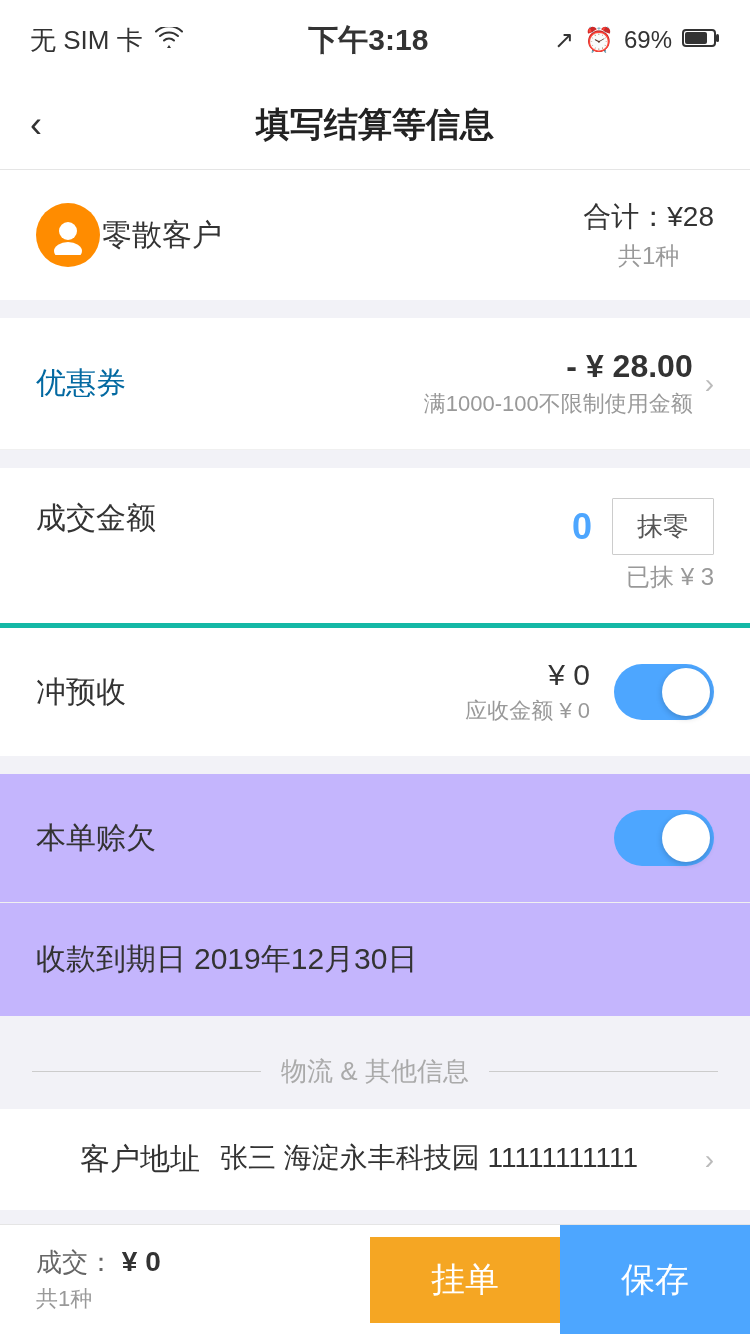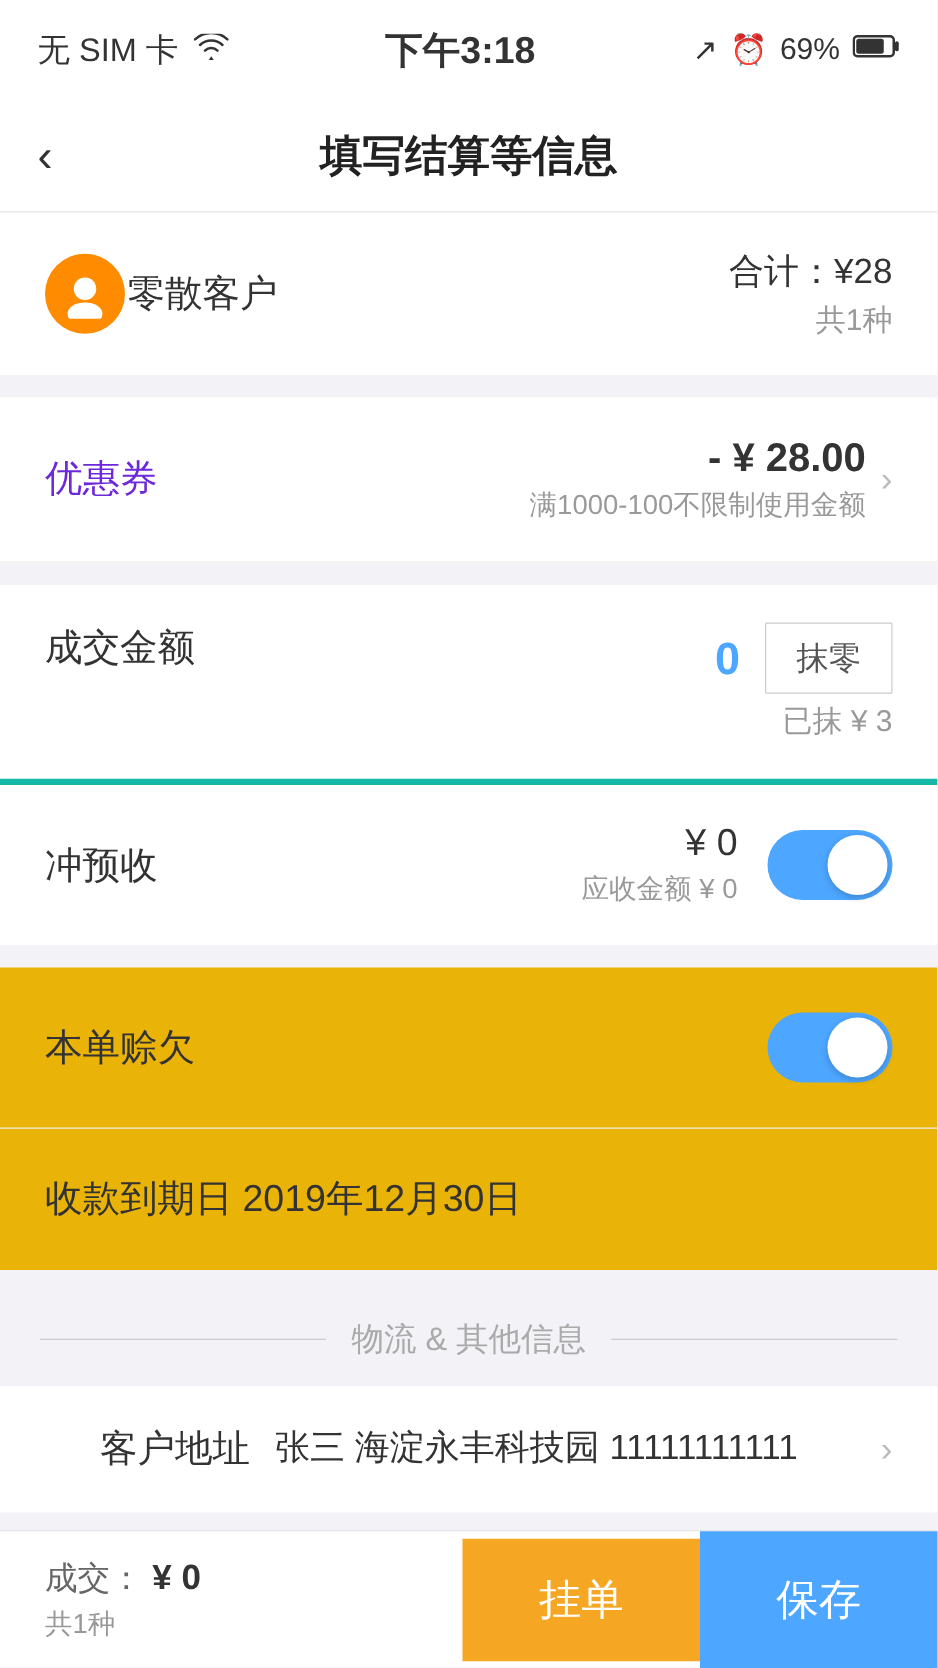--- a/index.html
+++ b/index.html
@@ -74,35 +74,35 @@
     .avatar {
       width: 64px;
       height: 64px;
       border-radius: 50%;
       background: #ff8c00;
       display: flex;
       align-items: center;
       justify-content: center;
     }
     .customer-name { font-size: 30px; color: #333; font-weight: 500; }
-    .customer-right { text-align: right; }
+    .customer-right { text-align: center; }
     .total-label { font-size: 28px; color: #333; }
     .total-count { font-size: 24px; color: #999; margin-top: 4px; }
 
     
     .coupon-row {
       display: flex;
       align-items: center;
       justify-content: space-between;
       padding: 30px 36px;
       background: #fff;
       border-bottom: 1px solid #f0f0f0;
       cursor: pointer;
     }
-    .coupon-label { font-size: 30px; color: #6d28d9; }
+    .coupon-label { font-size: 30px; color: #0369a1; }
     .coupon-discount { font-size: 32px; color: #333; font-weight: 600; }
     .coupon-sub { font-size: 22px; color: #999; margin-top: 4px; text-align: right; }
     .chevron { font-size: 28px; color: #bbb; }
 
     
     .amount-section { background: #fff; margin-bottom: 18px; }
     .amount-row {
       display: flex;
       align-items: flex-start;
       justify-content: space-between;
@@ -151,21 +151,21 @@
       border-radius: 50%;
       background: #fff;
       position: absolute;
       top: 4px;
       right: 4px;
       box-shadow: 0 2px 6px rgba(0,0,0,0.2);
     }
 
     
     .debt-section {
-      background: #eab308;
+      background: #c4b5fd;
       margin-bottom: 18px;
     }
     .debt-row {
       display: flex;
       align-items: center;
       justify-content: space-between;
       padding: 36px 36px;
       border-bottom: 1px solid #f0f0f0;
     }
     .debt-label { font-size: 30px; color: #333; }
@@ -225,21 +225,21 @@
     }
     .bottom-info {
       flex: 1;
       padding: 0 36px;
     }
     .bottom-deal { font-size: 26px; color: #666; }
     .bottom-deal-amount { font-size: 28px; color: #333; font-weight: 600; }
     .bottom-count { font-size: 22px; color: #999; margin-top: 4px; }
     .btn-hang {
       width: 190px;
-      height: 98px;
+      height: 86px;
       background: #f5a623;
       display: flex;
       align-items: center;
       justify-content: center;
       font-size: 34px;
       color: #fff;
       cursor: pointer;
       font-weight: 500;
     }
     .btn-save {

